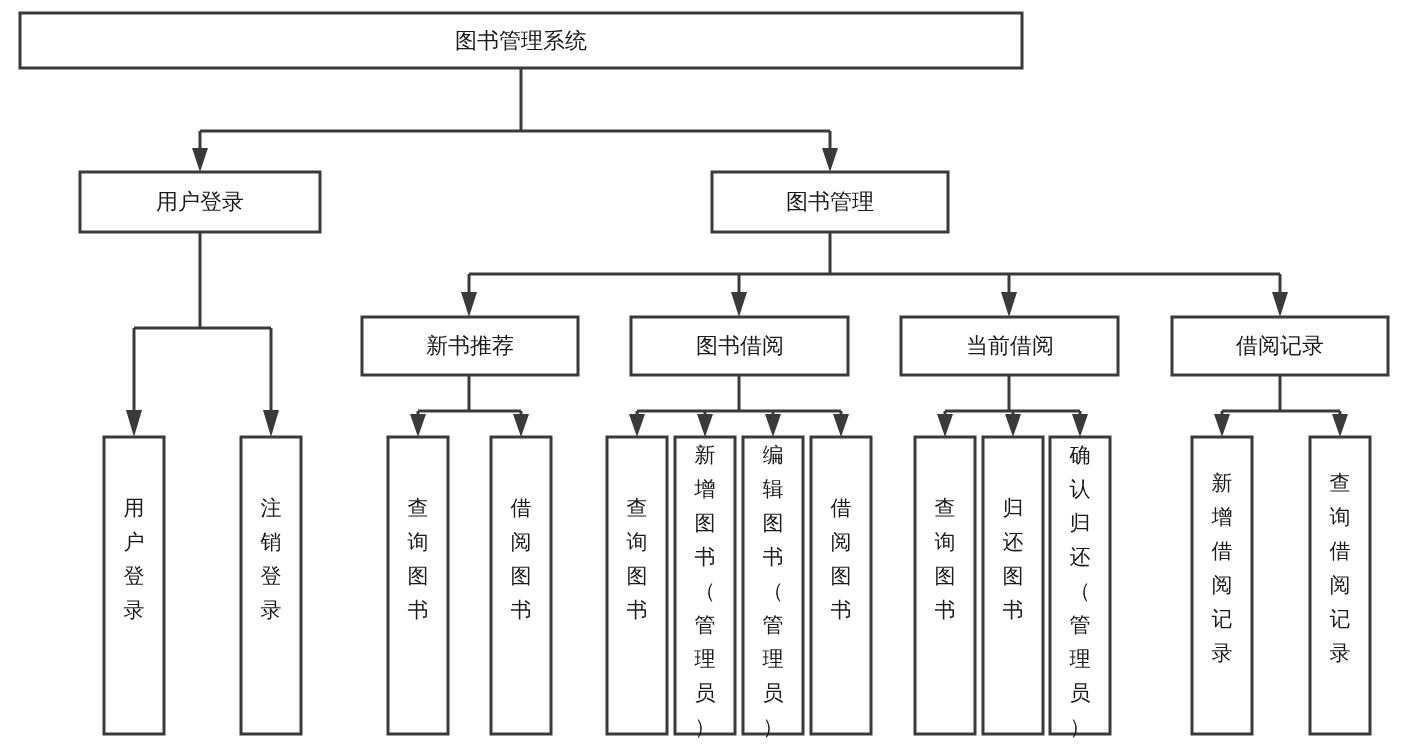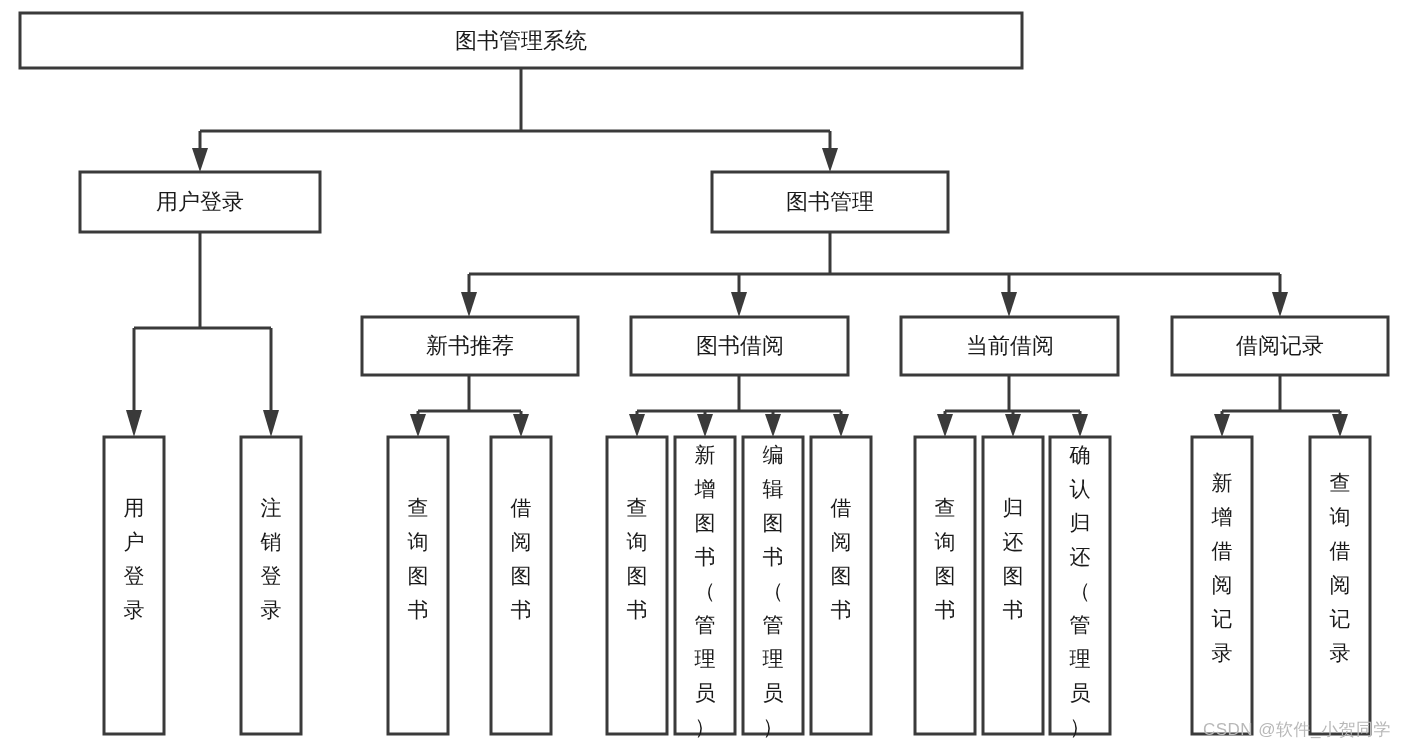--- a/index.html
+++ b/index.html
@@ -221,14 +221,13 @@
       <rect class="node-box" x="1192" y="437" width="60" height="297"></rect>
       <text class="node-label-v" x="1222" y="490"><tspan x="1222" dy="0">新</tspan><tspan x="1222" dy="34">增</tspan><tspan x="1222" dy="34">借</tspan><tspan x="1222" dy="34">阅</tspan><tspan x="1222" dy="34">记</tspan><tspan x="1222" dy="34">录</tspan></text>
     </g>
     <g>
       <rect class="node-box" x="1310" y="437" width="60" height="297"></rect>
       <text class="node-label-v" x="1340" y="490"><tspan x="1340" dy="0">查</tspan><tspan x="1340" dy="34">询</tspan><tspan x="1340" dy="34">借</tspan><tspan x="1340" dy="34">阅</tspan><tspan x="1340" dy="34">记</tspan><tspan x="1340" dy="34">录</tspan></text>
     </g>
 
   </svg>
 
-  <div class="watermark-text">CSDN @软件_小贺同学</div>
 </div>
 
 </body></html>

